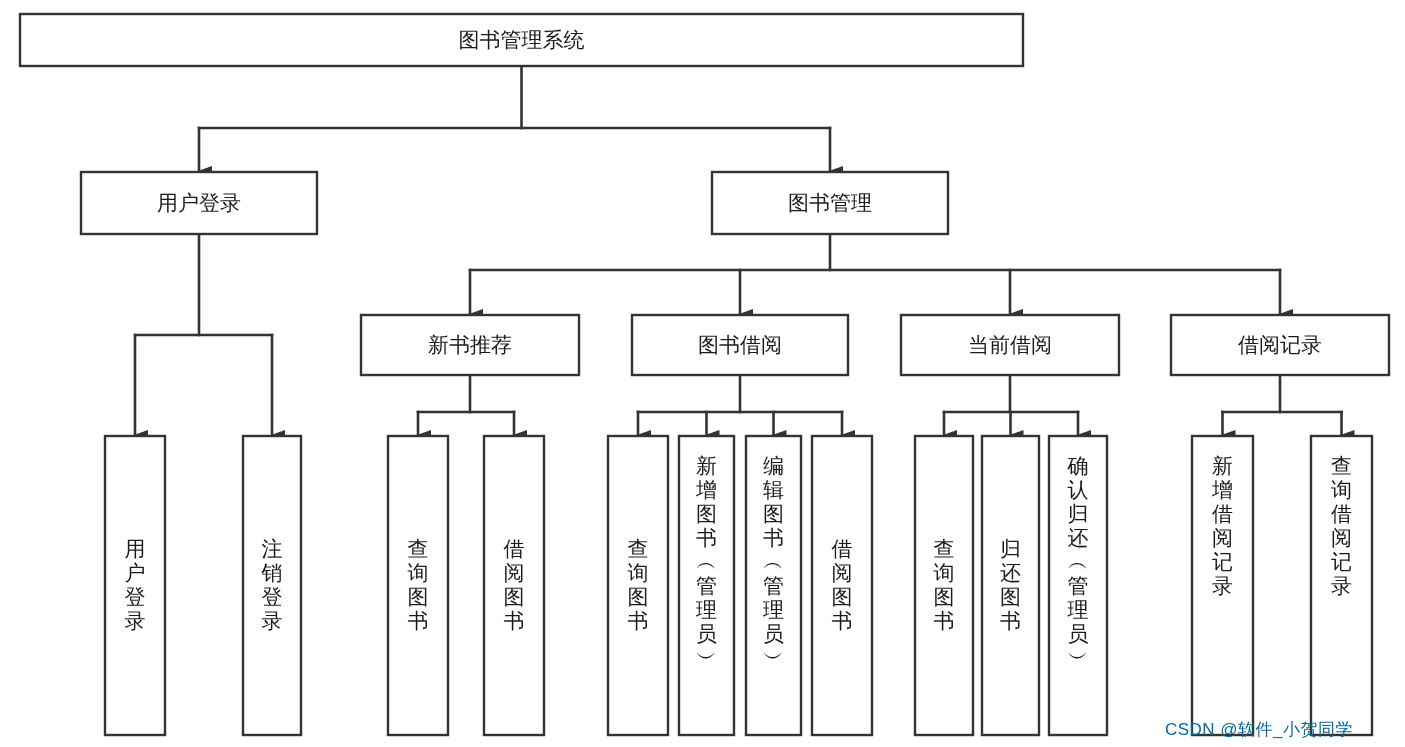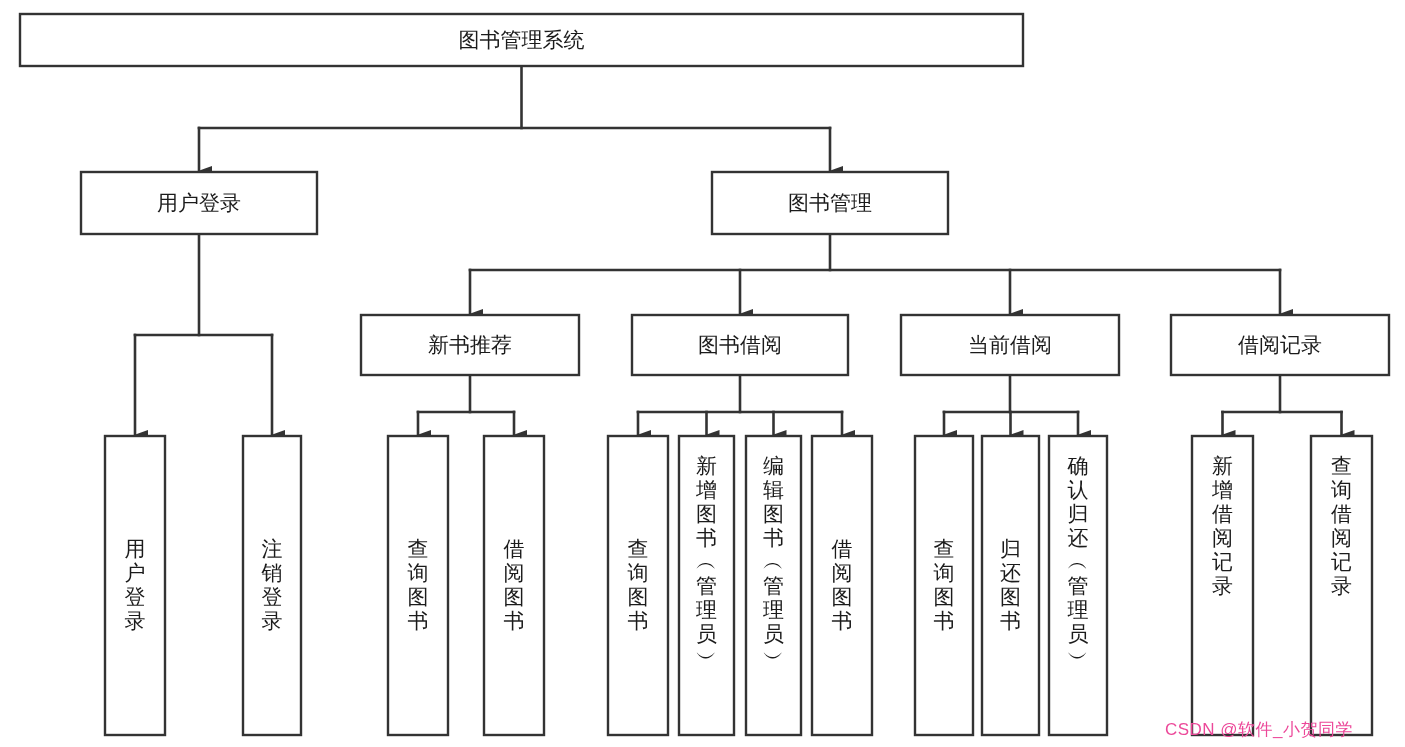--- a/index.html
+++ b/index.html
@@ -53,21 +53,21 @@
     font-size: 21px;
     fill: #1b1b1b;
     text-anchor: middle;
   }
   .watermark {
     position: absolute;
     right: 8px;
     bottom: 6px;
     font-family: "Liberation Sans", "DejaVu Sans", sans-serif;
     font-size: 17px;
-    color: #ec4899;
+    color: #0369a1;
     letter-spacing: 0.5px;
     white-space: nowrap;
     pointer-events: none;
   }
 </style>
 </head>
 <body>
 
 <div id="diagram-root">
   <svg id="flowchart" viewBox="0 0 1405 747">

